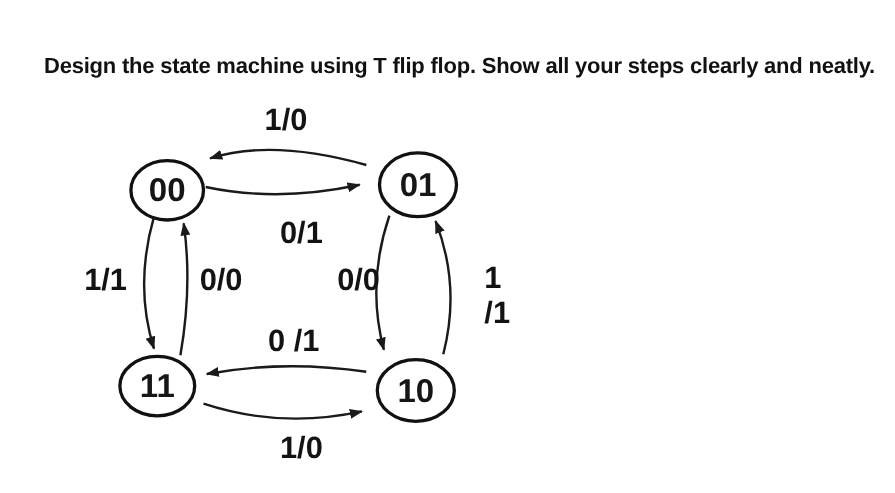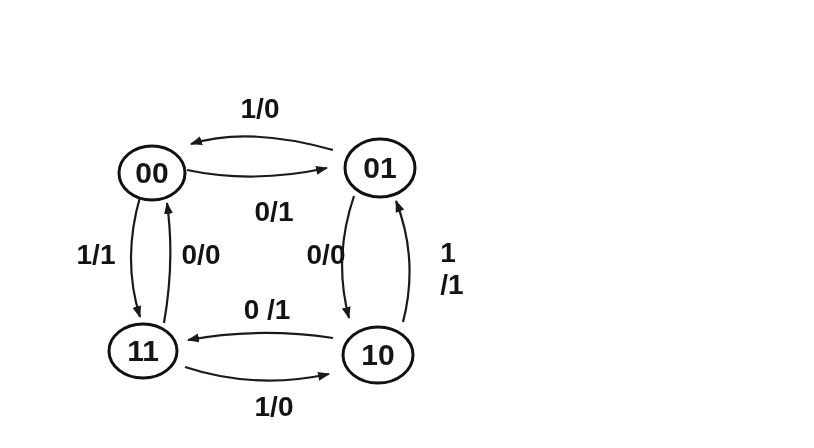--- a/index.html
+++ b/index.html
@@ -57,20 +57,21 @@
     font-weight: 700;
     fill: #131313;
     text-anchor: middle;
   }
 </style>
 </head>
 <body>
 
 <div class="page">
 
+  <div class="question-title">Design the state machine using T flip flop. Show all your steps clearly and neatly.</div>
 
   <svg class="diagram-svg" viewBox="0 0 814 448">
 
     <defs>
       <marker id="arrowhead" markerUnits="userSpaceOnUse" markerWidth="14" markerHeight="12" refX="11" refY="4.5" orient="auto">
         <path d="M0,0 L12,4.5 L0,9 Z" fill="#1a1a1a"></path>
       </marker>
     </defs>
 
     <g>

